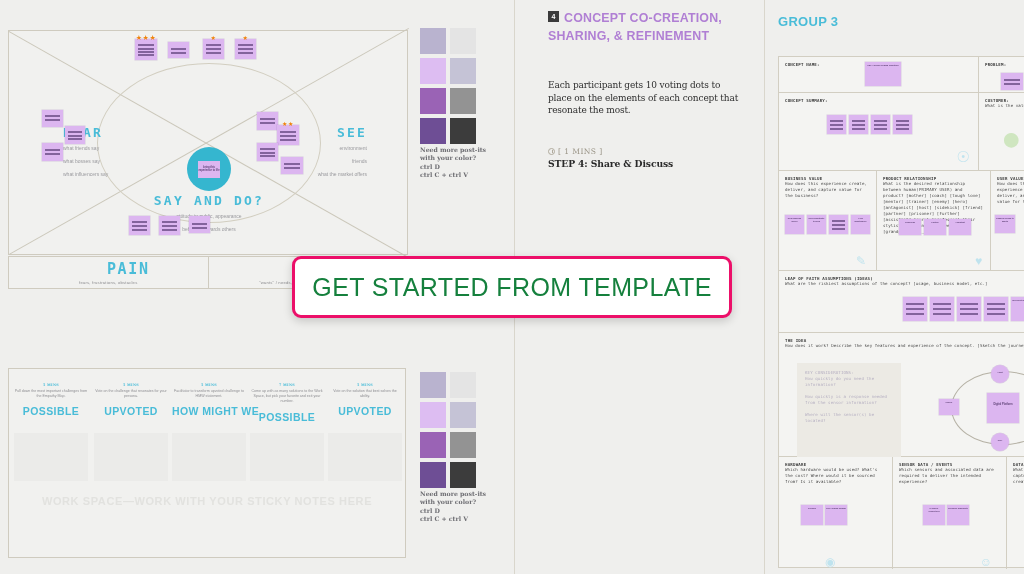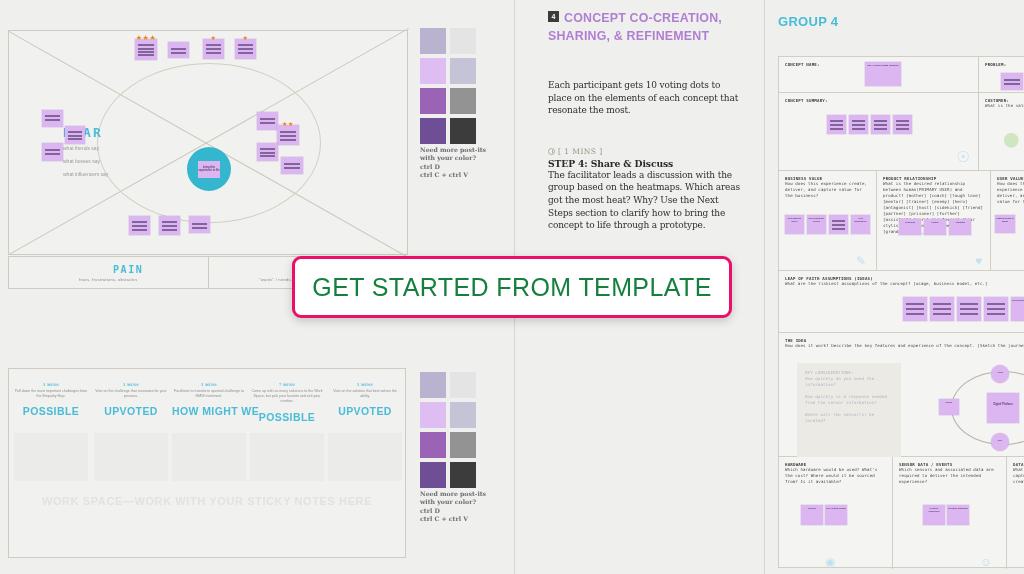--- a/index.html
+++ b/index.html
@@ -24,21 +24,21 @@
   .stars { position: absolute; top:-4px; left:0; right:0; text-align:center;
            font-size:7px; color:#f0820a; letter-spacing:.5px; line-height:6px; }
   .stars.sm { font-size:6px; }
 
   
   #empathy { left: 8px; top: 30px; width: 400px; height: 225px; }
   #empathyFoot { left: 8px; top: 256px; width: 400px; height: 33px; display:flex; }
   .footcell { flex:1; border-right:1px solid #cfcbbf; display:flex; flex-direction:column;
               align-items:center; justify-content:center; gap:2px; }
   .footcell:last-child { border-right:none; }
-  .em-head { font-family:"DejaVu Sans Mono", monospace; font-weight:700; font-size:10px;
+  .em-head { font-family:"DejaVu Sans Mono", monospace; font-weight:700; font-size:15px;
              letter-spacing:1.6px; color:#49bcd8;margin-left:40px; }
   .em-sub { font-size:4.2px; color:#8d8d90; letter-spacing:.2px; white-space:nowrap; }
   .quadLabel { position:absolute; text-align:center; }
   .quadLabel .t { font-family:"DejaVu Sans Mono", monospace; font-weight:700;
                   font-size:13px; letter-spacing:2.2px; color:#49bcd8; white-space:nowrap; }
   .quadLabel .s { font-size:5px; color:#9a9a9e; line-height:10px; margin-top:3px; }
   #hub { position:absolute; width:44px; height:44px; border-radius:50%; background:#35b6cf;
          left:178px; top:116px; display:flex; align-items:center; justify-content:center; }
   #hub .chip { width:22px; height:17px; background:#dcb6f0; display:flex; align-items:center;
                justify-content:center; font-size:2.6px; color:#5b3f73; text-align:center;
@@ -130,21 +130,32 @@
     </div>
 
 
     <div class="quadLabel" style="left:54px;top:94px;width:110px;text-align:left;">
       <div class="t">HEAR</div>
       <div class="s" style="text-align:left">what friends say</div>
       <div class="s" style="text-align:left">what bosses say</div>
       <div class="s" style="text-align:left">what influencers say</div>
     </div>
 
-
+    <div class="quadLabel" style="left:238px;top:94px;width:120px;text-align:right;">
+      <div class="t" style="text-align:right">SEE</div>
+      <div class="s" style="text-align:right">environment</div>
+      <div class="s" style="text-align:right">friends</div>
+      <div class="s" style="text-align:right">what the market offers</div>
+    </div>
+
+    <div class="quadLabel" style="left:75px;top:162px;width:250px;">
+      <div class="t">SAY AND DO?</div>
+      <div class="s">attitude in public, appearance</div>
+      <div class="s">behavior towards others</div>
+    </div>
 
     <div class="sticky" style="left:126px;top:8px;width:22px;height:21px;">
       <div class="stars">★★★</div>
       <div class="ln thick" style="top:5px"></div>
         <div class="ln" style="top:9px"></div>
       <div class="ln" style="top:12px"></div>
         <div class="ln" style="top:15px"></div>
     </div>
     <div class="sticky" style="left:159px;top:11px;width:21px;height:16px;">
       <div class="ln thick" style="top:6px"></div>
@@ -307,25 +318,24 @@
 
     <div class="block" style="margin-bottom:30px;">
       <div class="mins" style="visibility:hidden;"><span class="clock"></span><span>[ 5 MINS ]</span></div>
       <div class="stepttl" style="visibility:hidden;">STEP 3: Dot Vote</div>
       <div class="steptxt">Each participant gets 10 voting dots to place on the elements of each concept that resonate the most.</div>
     </div>
 
     <div class="block">
       <div class="mins"><span class="clock"></span><span>[ 1 MINS ]</span></div>
       <div class="stepttl">STEP 4: Share &amp; Discuss</div>
-      <div class="steptxt">The facilitator leads a discussion with the group based on the heatmaps. Which areas got the most heat? Why? Use the Next Steps section to clarify how to bring the concept to life through a prototype.</div>
-    </div>
-  </div>
-
-  <div id="grpTitle">GROUP 4</div>
+    </div>
+  </div>
+
+  <div id="grpTitle">GROUP 3</div>
 
   <div id="canvas">
 
     <div class="cell" style="left:0;top:0;width:200px;height:36px;padding:5px 6px;">
       <div class="clab">CONCEPT NAME:</div>
       <div class="sticky" style="left:86px;top:5px;width:36px;height:24px;">
         <div class="tiny">The Airbnb of B2B logistics</div>
       </div>
     </div>
     <div class="cell" style="left:200px;top:0;width:82px;height:36px;padding:5px 6px;border-right:none;">

